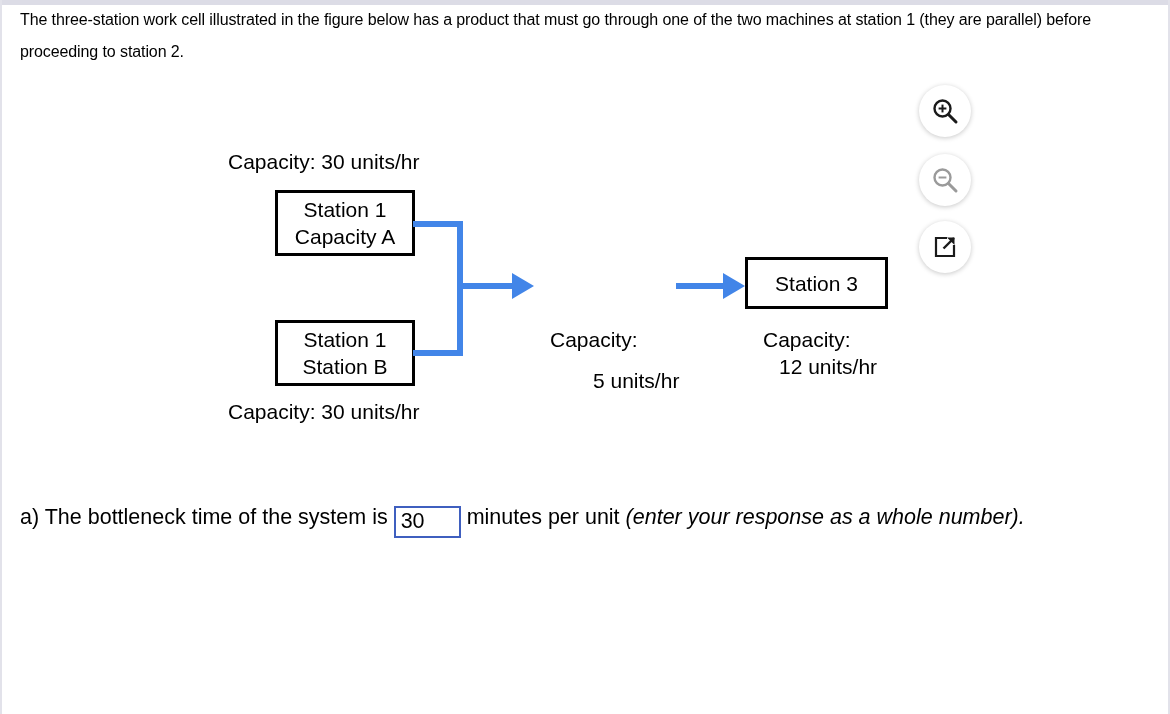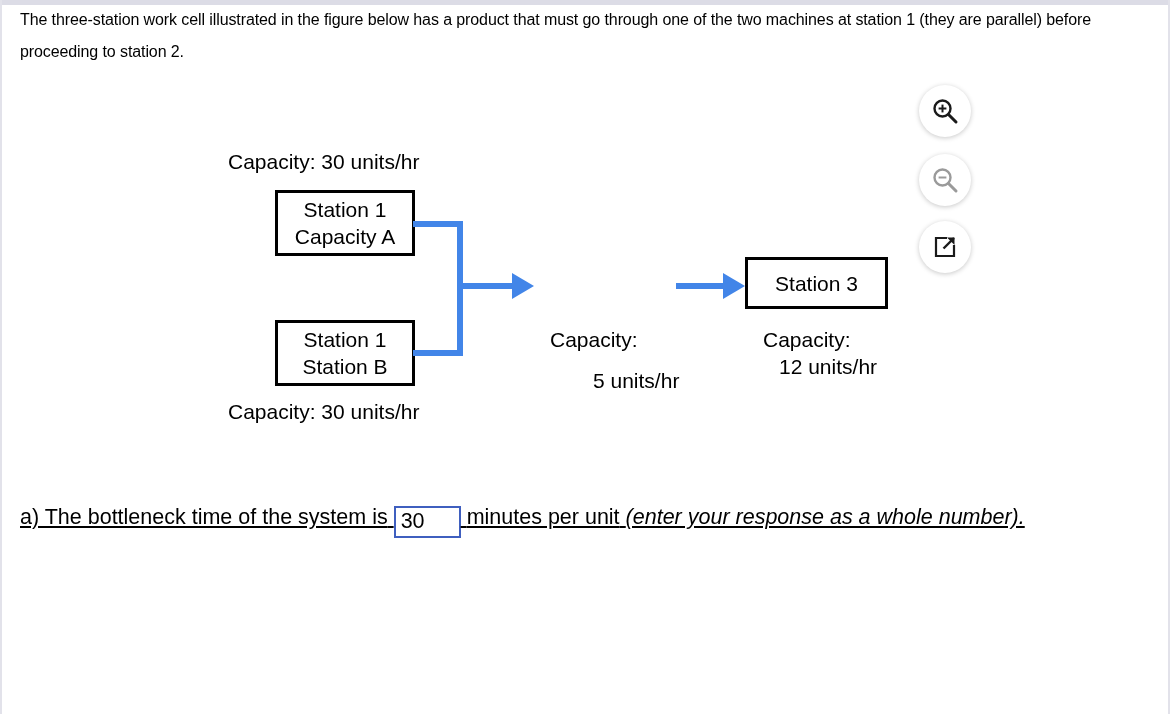--- a/index.html
+++ b/index.html
@@ -104,21 +104,20 @@
   }
 
   
   #answer-line {
     position: absolute;
     left: 20px;
     top: 498px;
     width: 1100px;
     font-size: 21.5px;
     line-height: 38px;
-    text-decoration: underline;
   }
   #answer-input {
     display: inline-block;
     border: 2px solid #3f5fbf;
     background: #ffffff;
     padding: 0px 5px 1px 5px;
     font-family: "Liberation Sans", sans-serif;
     font-size: 21.5px;
     line-height: 27px;
     vertical-align: -4px;

